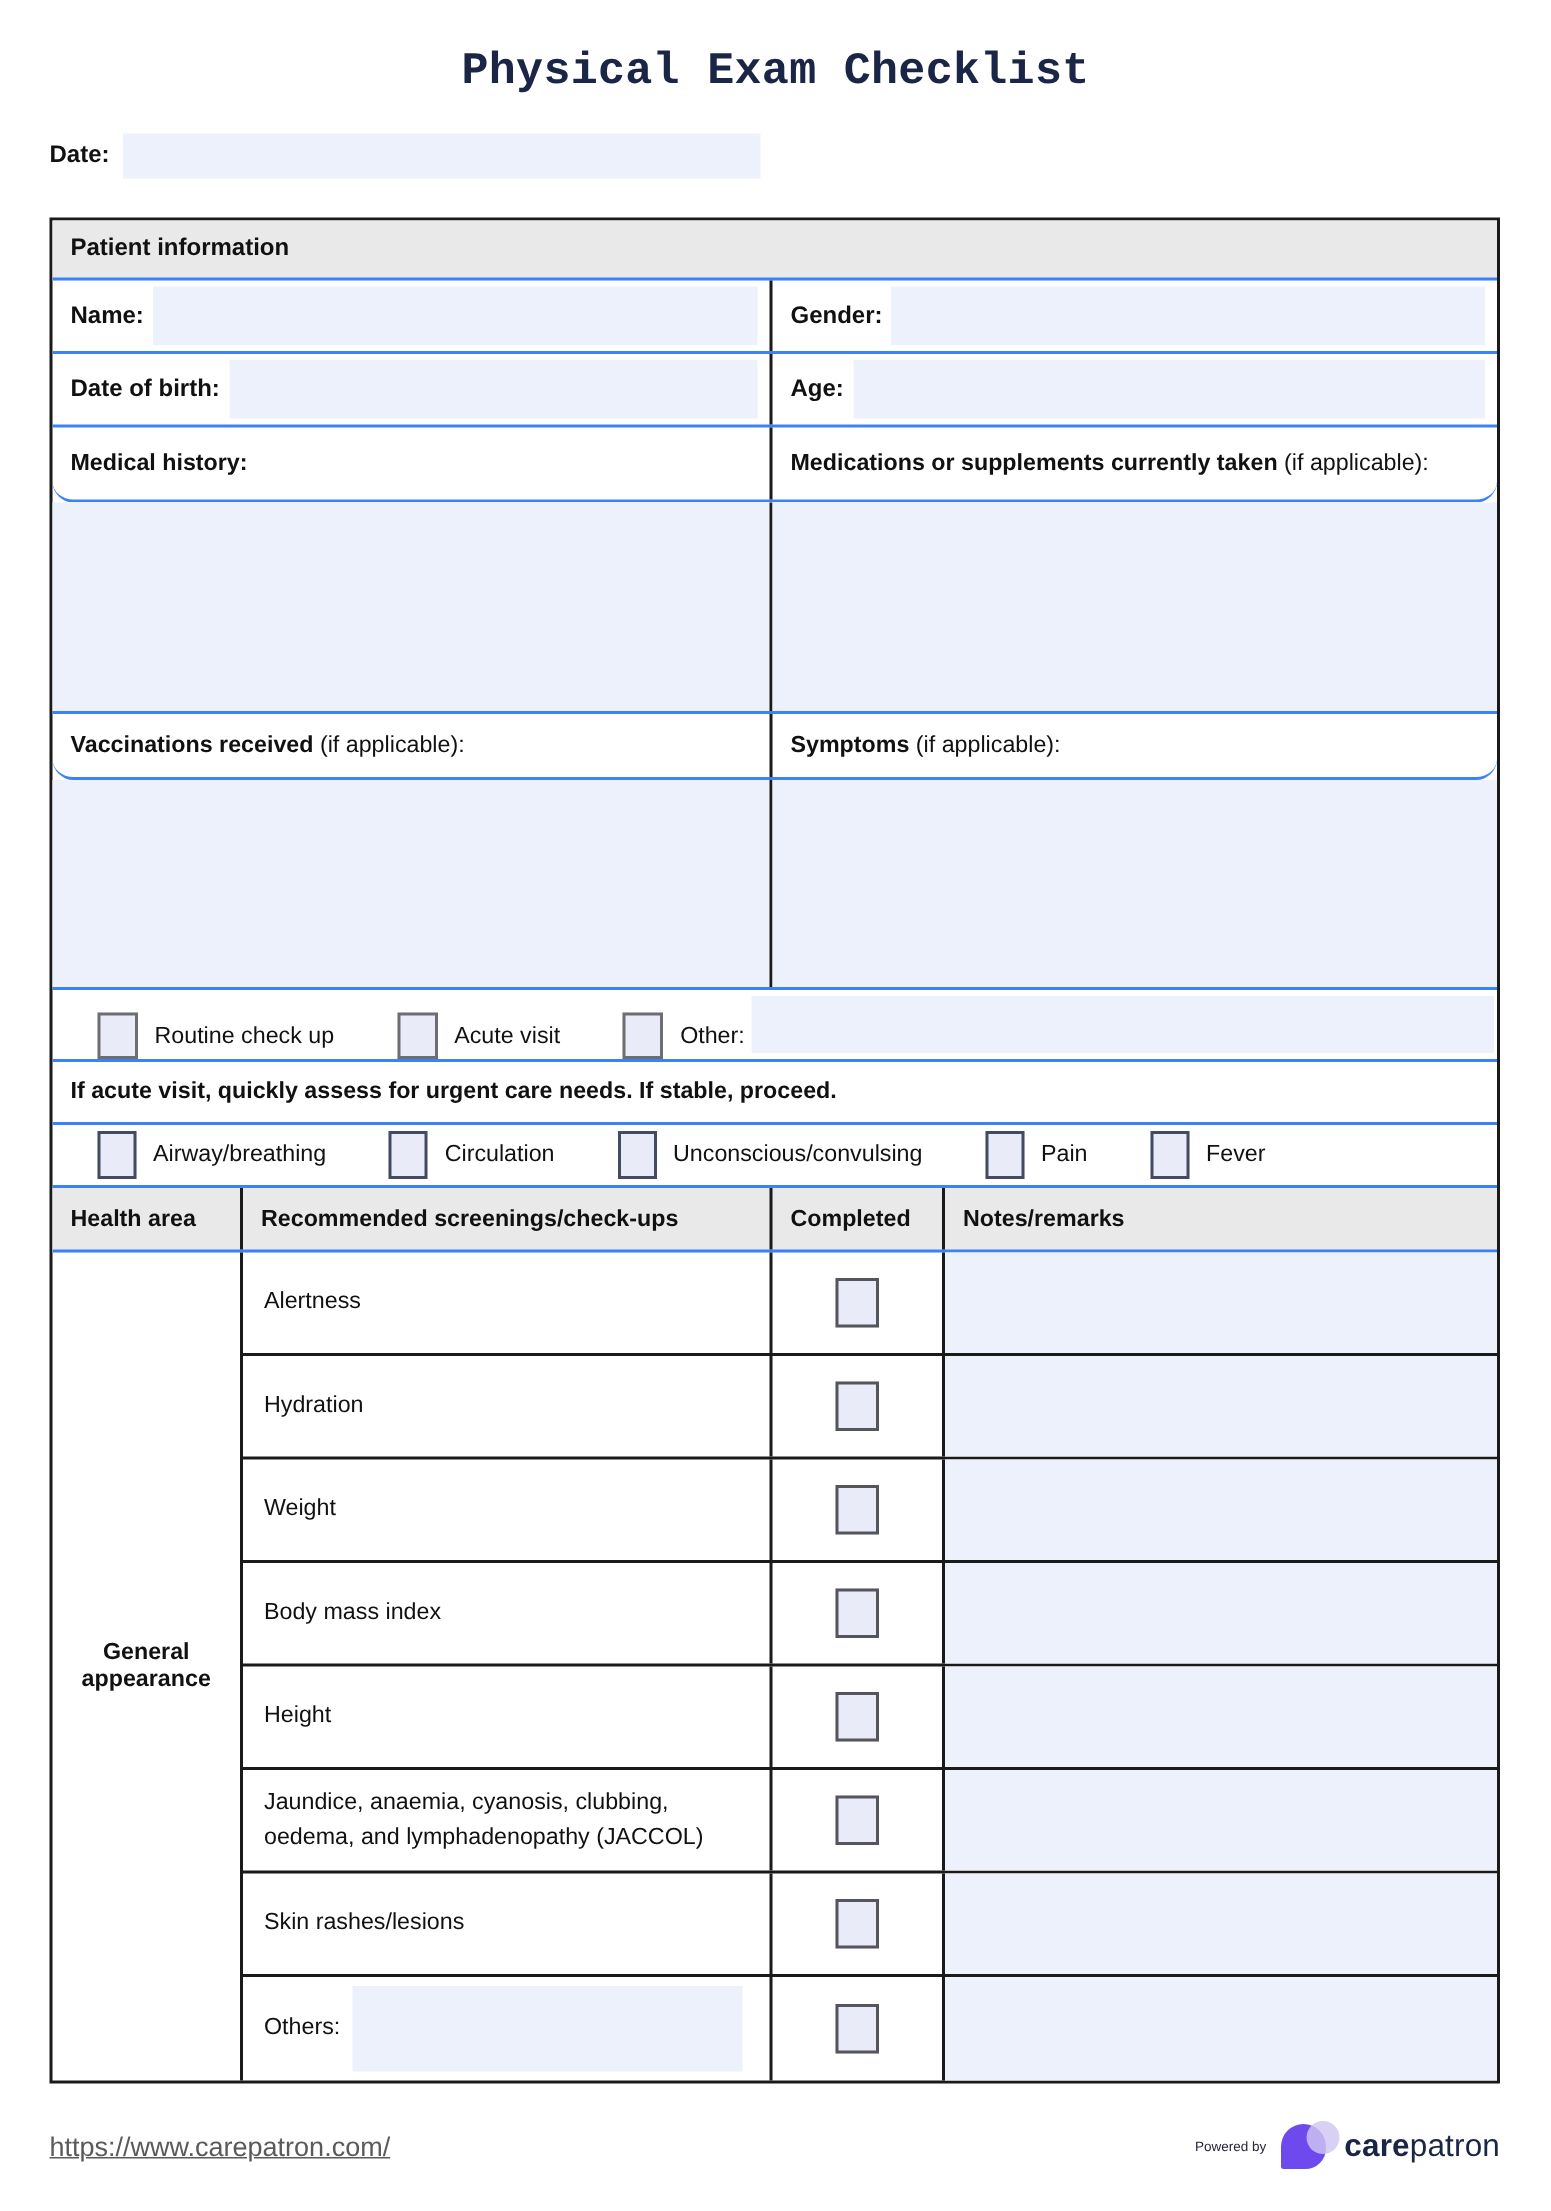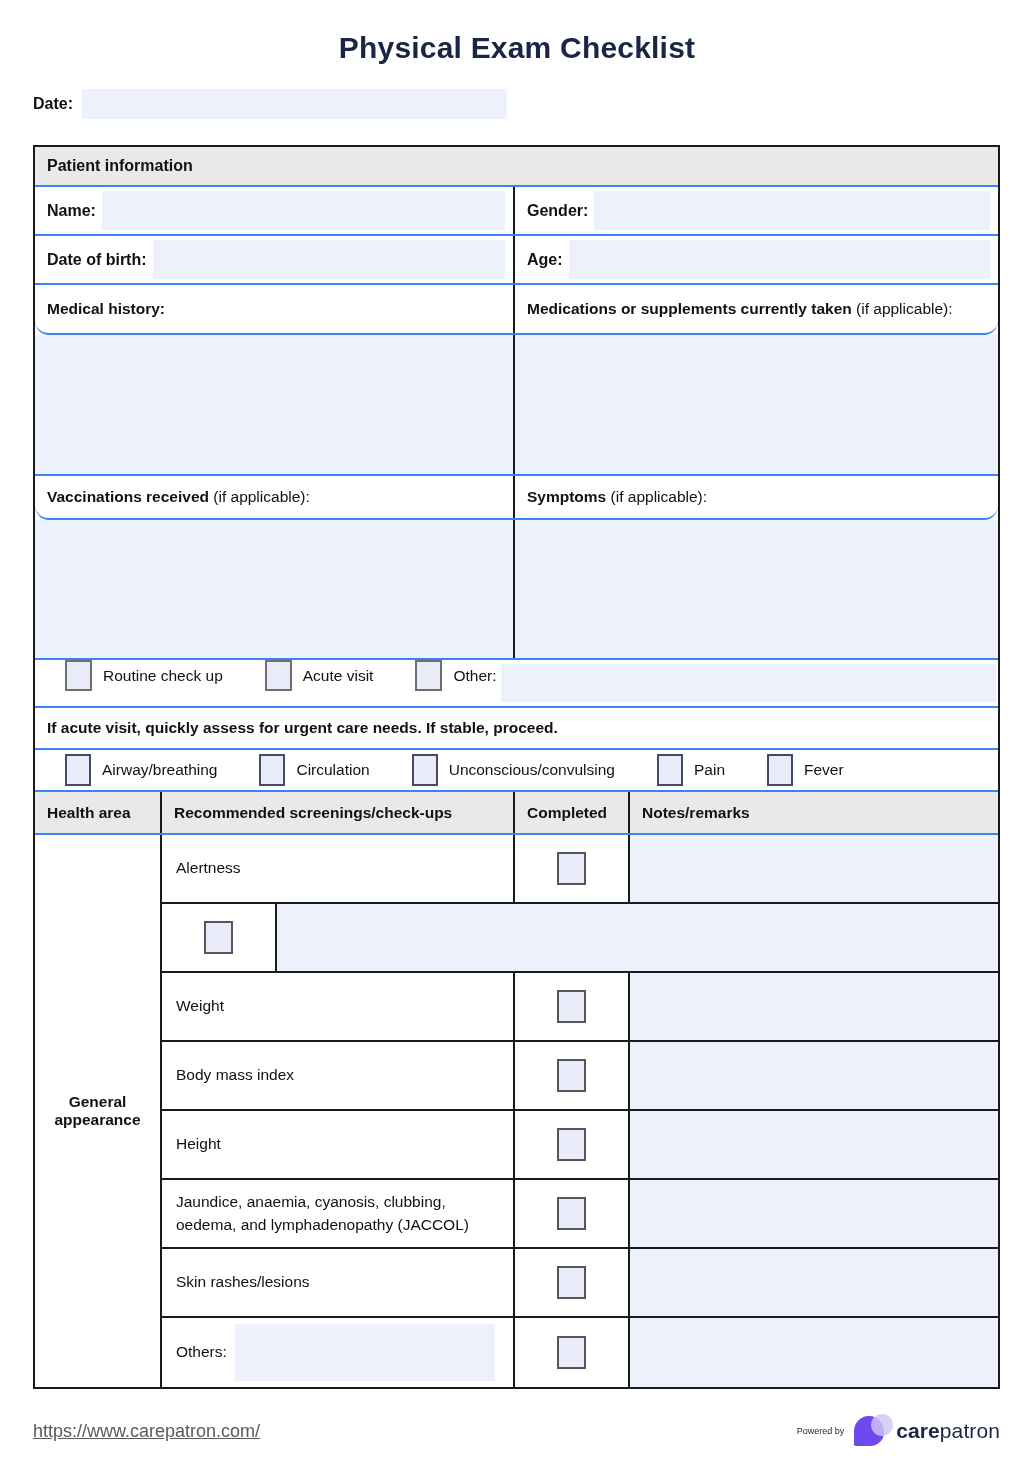--- a/index.html
+++ b/index.html
@@ -11,20 +11,21 @@
     position: relative;
     overflow: hidden;
   }
   .page-title {
     text-align: center;
     margin-top: 31px;
     font-size: 30px;
     font-weight: bold;
     color: #1b2545;
     letter-spacing: 0.2px;
+    font-family: Liberation Mono, monospace;
   }
   .date-row {
     margin: 24px 0 0 33px;
     display: flex;
     align-items: center;
   }
   .date-row .lbl { font-size: 16px; font-weight: bold; margin-right: 9px; }
   .field {
     background: #edf1fb;
     display: inline-block;
@@ -59,21 +60,21 @@
   .label-row .cell { padding-left: 12px; font-size: 15.5px; }
   .label-row b { font-weight: bold; }
   .label-row .suffix { font-weight: normal; white-space: pre; }
 
   .area-row { height: 141px; }
   .area-row .cell { background: #edf1fb; }
 
   .vacc-row { height: 44px; }
   .area-row2 { height: 140px; }
 
-  .cb-row { height: 48px; align-items: flex-start; padding-left: 30px; }
+  .cb-row { height: 48px; align-items: flex-end; padding-left: 30px; }
   .cb {
     background: #e9ecf8;
     border: 2px solid #6e6e72;
     width: 27px; height: 31px;
     flex: none;
   }
   .cb-slate { border-color: #454a63; width: 26px; height: 32px; }
   .cb-group { display: flex; align-items: center; }
   .cb-group .cb-label { font-size: 15.5px; margin-left: 11px; }
   .gap-r1 { margin-right: 42px; }
@@ -263,20 +264,23 @@
         <div class="screen-cell">
             <span>Alertness</span>
           </div>
         <div class="done-cell">
             <span class="cb"></span>
           </div>
         <div class="notes-cell"></div>
       </div>
 
       <div class="t2-row">
+        <div class="screen-cell">
+            <span>Hydration</span>
+          </div>
         <div class="done-cell">
             <span class="cb"></span>
           </div>
         <div class="notes-cell"></div>
       </div>
 
       <div class="t2-row">
         <div class="screen-cell">
             <span>Weight</span>
           </div>

